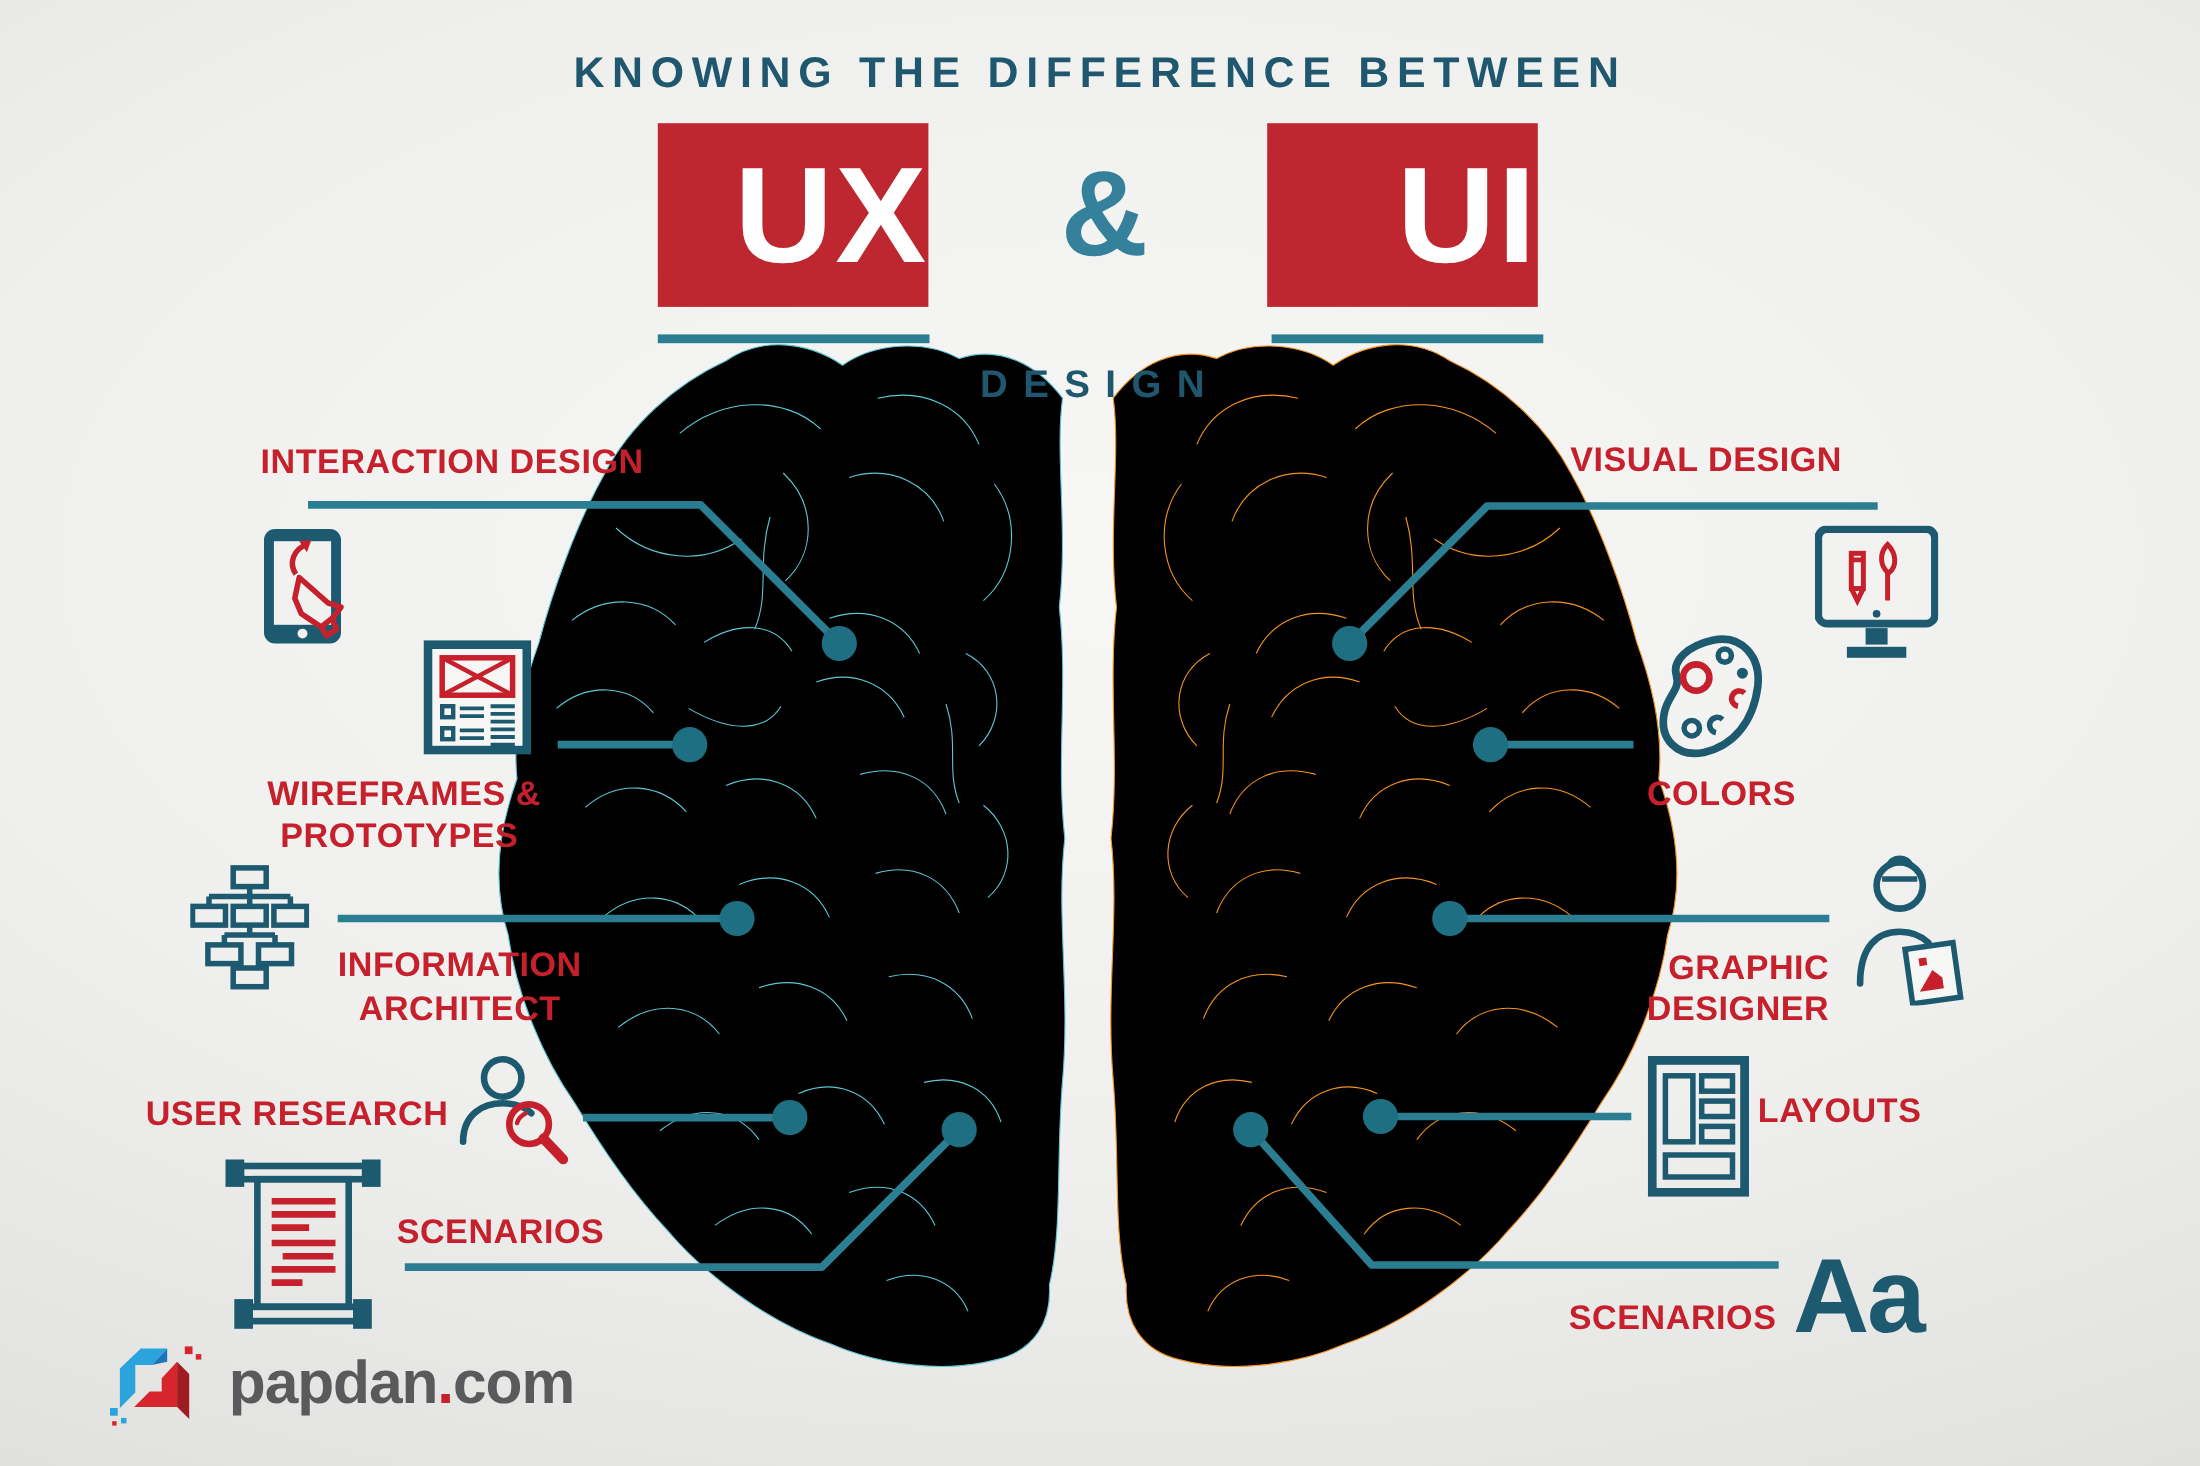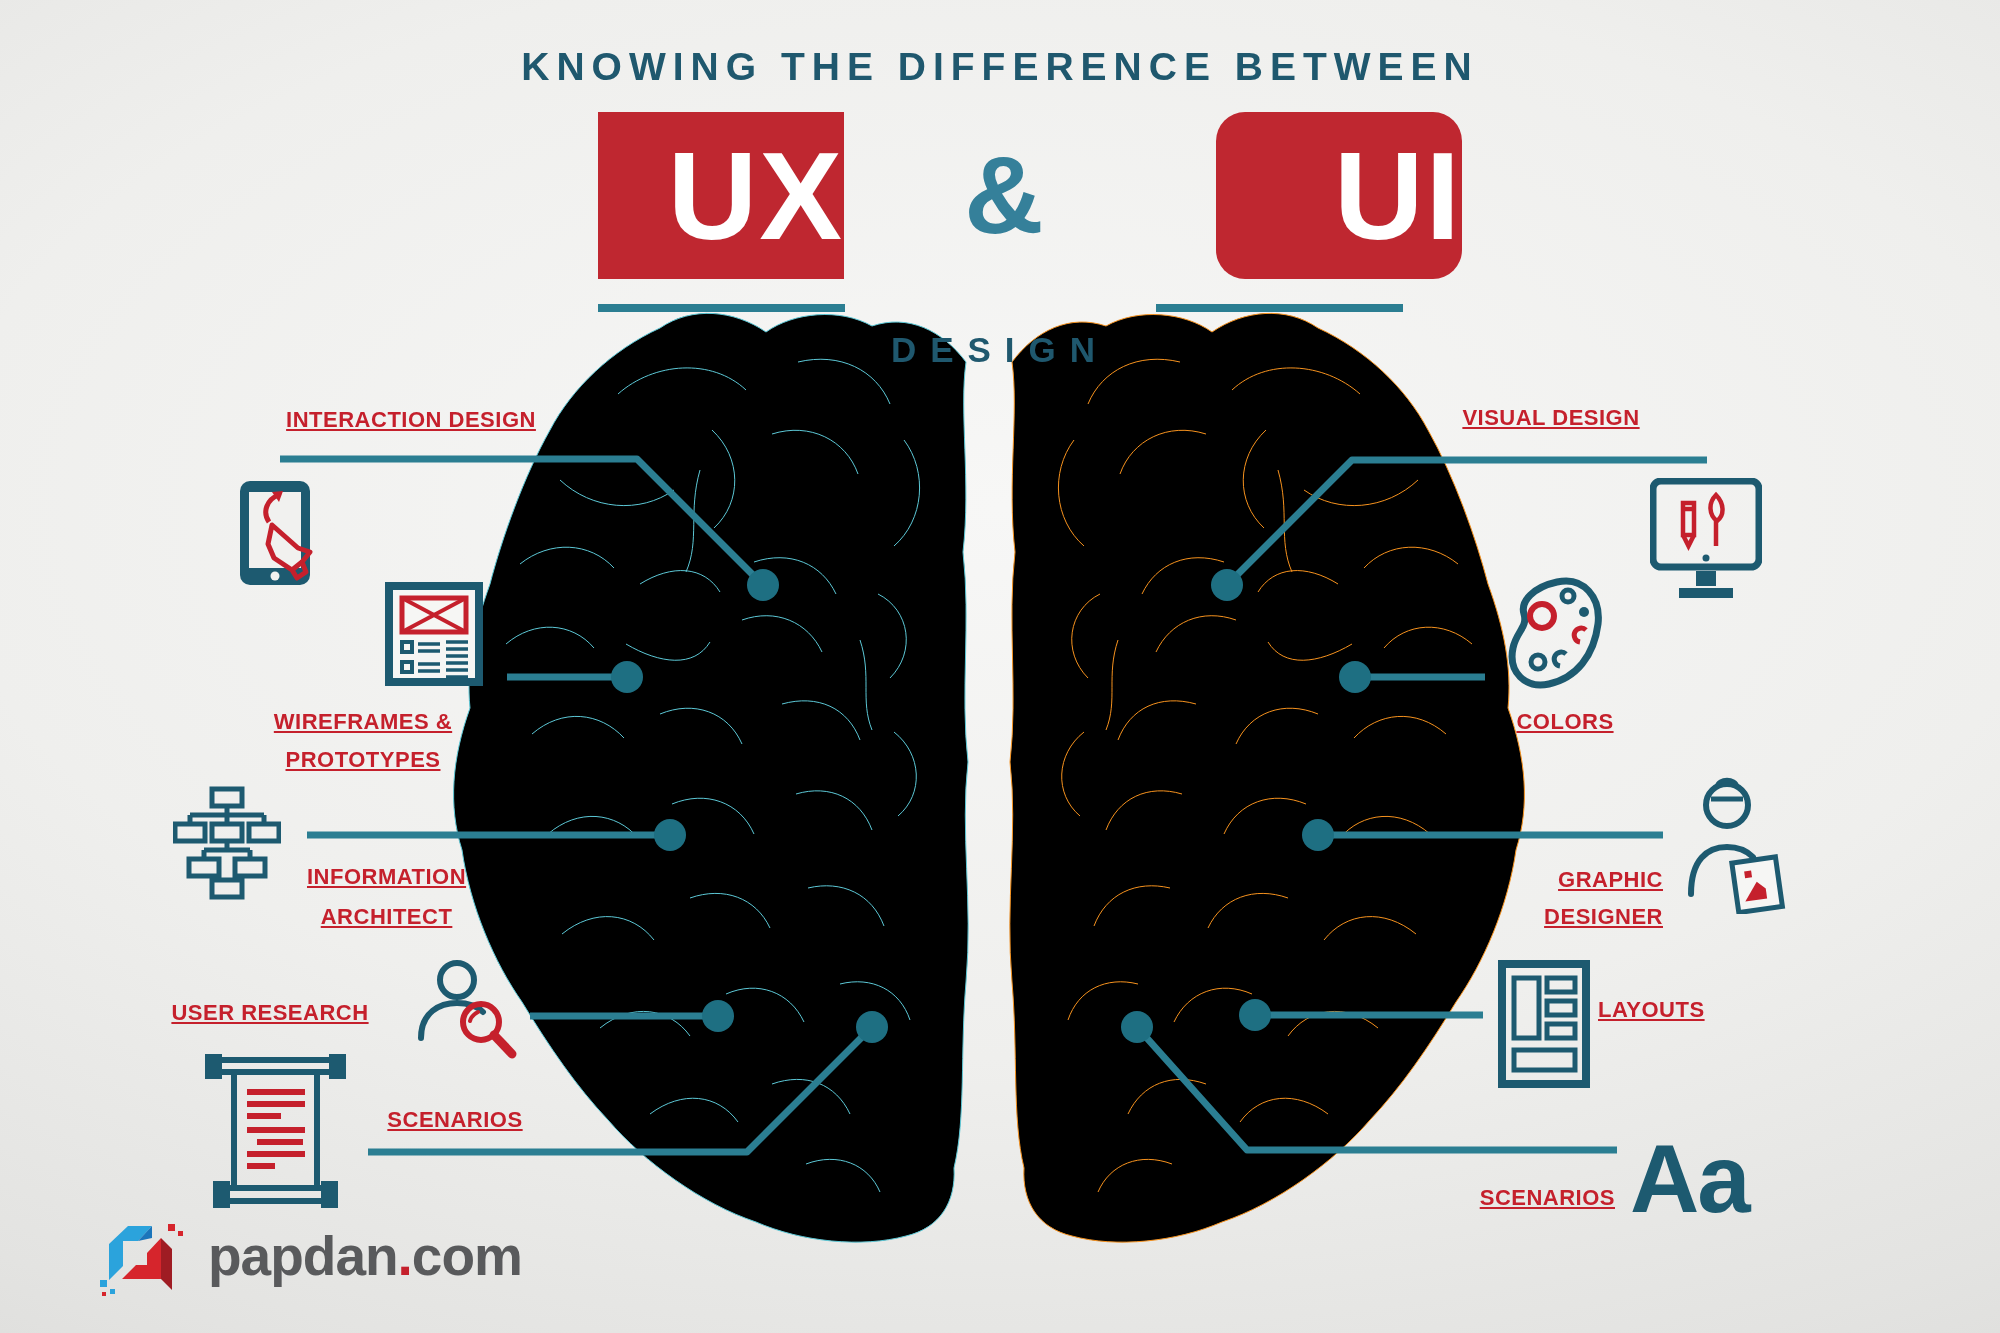--- a/index.html
+++ b/index.html
@@ -30,29 +30,29 @@
   .kicker{
     left:1000px;top:67px;transform:translate(-50%,-50%);
     font-size:39px;font-weight:bold;letter-spacing:7px;color:var(--heading-teal);white-space:nowrap;
   }
   .badge{
     top:112px;width:246px;height:167px;background:var(--badge-red);
     color:#fff;display:flex;align-items:center;justify-content:flex-end;
     font-size:124px;font-weight:bold;letter-spacing:2px;
   }
   .badge-ux{left:598px;}
-  .badge-ui{left:1216px;border-radius:29px;}
+  .badge-ui{left:1152px;}
   .underline{top:304px;height:8px;width:247px;background:var(--line-teal);}
   .underline-ux{left:598px;}
   .underline-ui{left:1156px;}
   .amp{left:1004px;top:194px;transform:translate(-50%,-50%);font-size:110px;font-weight:bold;color:var(--amp-teal);}
   .design-word{left:1000px;top:306px;transform:translate(-50%,-50%);font-size:35px;font-weight:bold;letter-spacing:14px;color:var(--heading-teal);margin-top:44px;}
   .lbl{
-    position:absolute;font-size:22px;font-weight:bold;color:var(--label-red);
-    letter-spacing:.5px;white-space:nowrap;line-height:38px;text-decoration:underline;
+    position:absolute;font-size:31px;font-weight:bold;color:var(--label-red);
+    letter-spacing:.5px;white-space:nowrap;line-height:38px;
   }
   .lbl-center{transform:translate(-50%,-50%);}
   .lbl-interaction{left:411px;top:420px;}
   .lbl-wireframes{left:243px;width:240px;top:703px;text-align:center;}
   .lbl-information{left:307px;top:857px;text-align:center;line-height:40px;}
   .lbl-user-research{left:270px;top:1013px;}
   .lbl-scenarios{left:455px;top:1120px;}
   .lbl-visual{left:1551px;top:418px;}
   .lbl-colors{left:1565px;top:722px;}
   .lbl-graphic{right:337px;top:861px;text-align:right;line-height:37px;}

